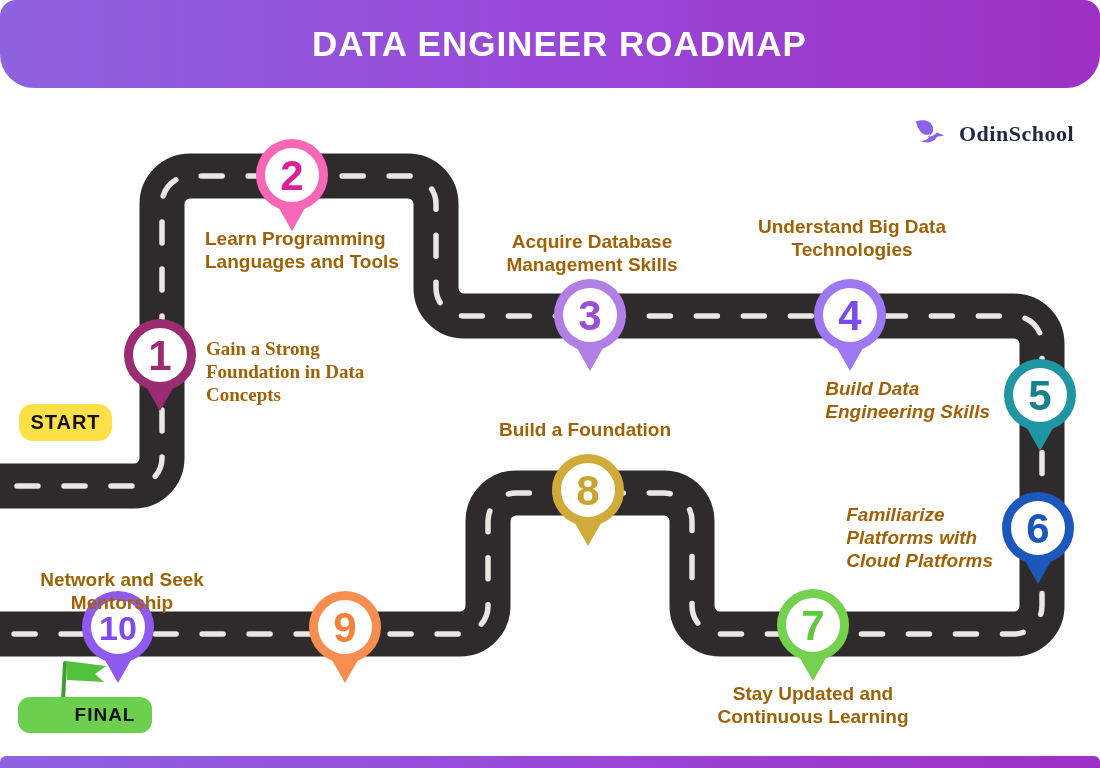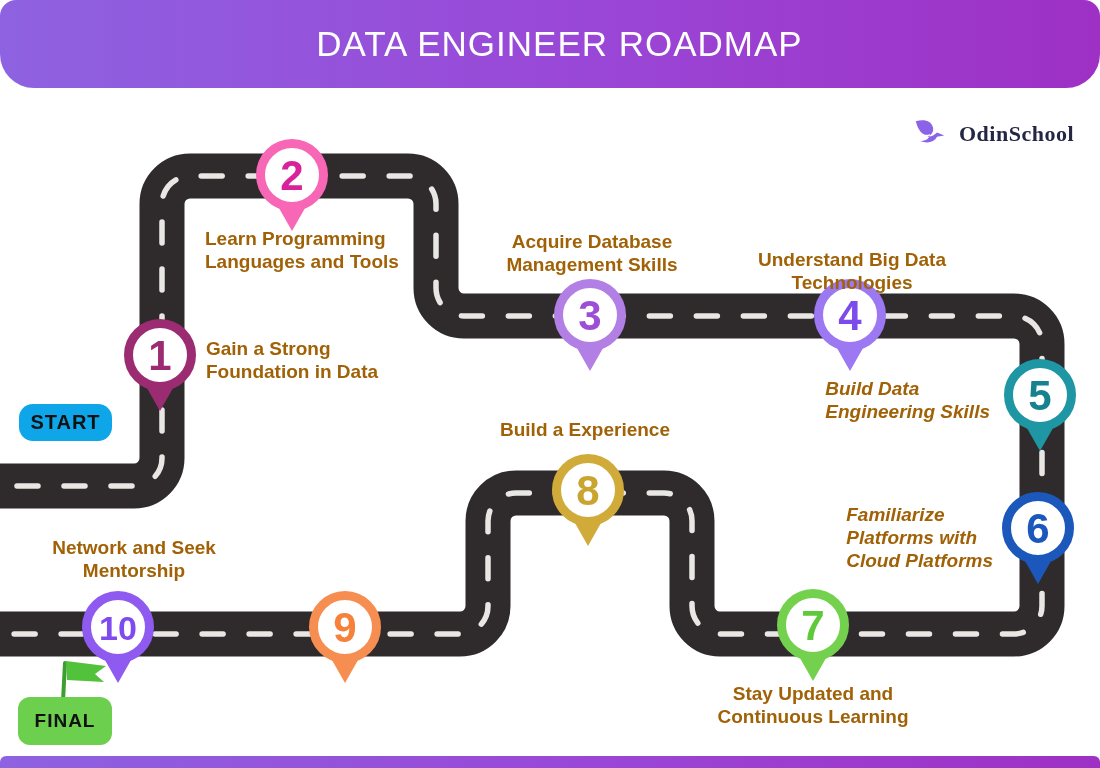--- a/index.html
+++ b/index.html
@@ -11,21 +11,21 @@
   .stage{position:absolute;inset:0;width:1100px;height:768px;}
 
   
   .header{
     position:absolute;left:0;top:0;width:1100px;height:88px;
     background:linear-gradient(90deg,#8E62E1 0%,#9A46D6 55%,#9E30C5 100%);
     border-radius:16px 16px 34px 34px;
     display:flex;align-items:center;justify-content:center;
   }
   .header-title{
-    color:#ffffff;font-size:35px;font-weight:400;letter-spacing:1px;margin-left:19px;
+    color:#ffffff;font-size:35px;font-weight:700;letter-spacing:1px;margin-left:19px;
   }
 
   
   .footer{
     position:absolute;left:0;bottom:0;width:1100px;height:12px;
     background:linear-gradient(90deg,#8E62E1 0%,#9A46D6 55%,#9E30C5 100%);
     border-radius:6px 6px 0 0;
   }
 
   
@@ -47,43 +47,43 @@
 
   
   .label{
     position:absolute;color:#a16207;font-weight:700;
     font-size:19px;line-height:23px;
   }
   .label .line{white-space:nowrap;}
   .center{transform:translateX(-50%);text-align:center;}
   .rightal{text-align:left;font-style:italic;}
 
-  .label-s1{left:206px;top:337px;}
+  .label-s1{left:206px;top:337px;font-family:Liberation Serif, serif;}
   .label-s2{left:205px;top:227px;}
   .label-s3{left:592px;top:230px;}
-  .label-s4{left:852px;top:248px;}
+  .label-s4{left:852px;top:215px;}
   .label-s5{right:110px;top:377px;}
   .label-s6{right:107px;top:503px;}
   .label-s7{left:813px;top:682px;}
   .label-s8{left:585px;top:418px;}
   .label-s9{left:347px;top:536px;}
-  .label-s10{left:122px;top:536px;margin-left:12px;}
+  .label-s10{left:122px;top:568px;}
 
   
   .badge{
     position:absolute;display:flex;align-items:center;justify-content:center;
     font-weight:700;color:#111111;
   }
   .start-badge{
     left:19px;top:404px;width:93px;height:37px;border-radius:14px;
-    background:#0ea5e9;font-size:20px;letter-spacing:1px;
+    background:#fde047;font-size:20px;letter-spacing:1px;
   }
   .final-badge{
-    left:18px;top:697px;width:94px;height:48px;border-radius:12px;
-    background:#6CCF4E;font-size:19px;letter-spacing:1px;
+    left:18px;top:697px;width:94px;height:36px;border-radius:12px;
+    background:#6CCF4E;font-size:19px;letter-spacing:1px;padding-left:40px;
   }
   .flag-svg{position:absolute;left:48px;top:655px;}
 </style>
 </head>
 <body>
 
 <div class="stage">
 
   <div class="header">
     <span class="header-title">DATA ENGINEER ROADMAP</span>
@@ -159,20 +159,21 @@
     <g transform="translate(118,627)">
       <path d="M-26 12 Q-12 34 0 56 Q12 34 26 12 Z" fill="#8F5AF0"></path>
       <circle r="31.5" fill="#ffffff" stroke-width="9" stroke="#8F5AF0"></circle>
       <text class="pin-number" y="13" text-anchor="middle" style="font-size:34px" fill="#7F4AEE">10</text>
     </g>
   </svg>
 
   <div class="label label-s1">
     <div class="line">Gain a Strong</div>
     <div class="line">Foundation in Data</div>
+    <div class="line">Concepts</div>
   </div>
   <div class="label label-s2">
     <div class="line">Learn Programming</div>
     <div class="line">Languages and Tools</div>
   </div>
   <div class="label label-s3 center">
     <div class="line">Acquire Database</div>
     <div class="line">Management Skills</div>
   </div>
   <div class="label label-s4 center">
@@ -186,21 +187,21 @@
   <div class="label label-s6 rightal">
     <div class="line">Familiarize</div>
     <div class="line">Platforms with</div>
     <div class="line">Cloud Platforms</div>
   </div>
   <div class="label label-s7 center">
     <div class="line">Stay Updated and</div>
     <div class="line">Continuous Learning</div>
   </div>
   <div class="label label-s8 center">
-    <div class="line">Build a Experience</div>
+    <div class="line">Build a Foundation</div>
   </div>
   <div class="label label-s9 center">
   </div>
   <div class="label label-s10 center">
     <div class="line">Network and Seek</div>
     <div class="line">Mentorship</div>
   </div>
 
   <div class="badge start-badge">
     <span>START</span>

